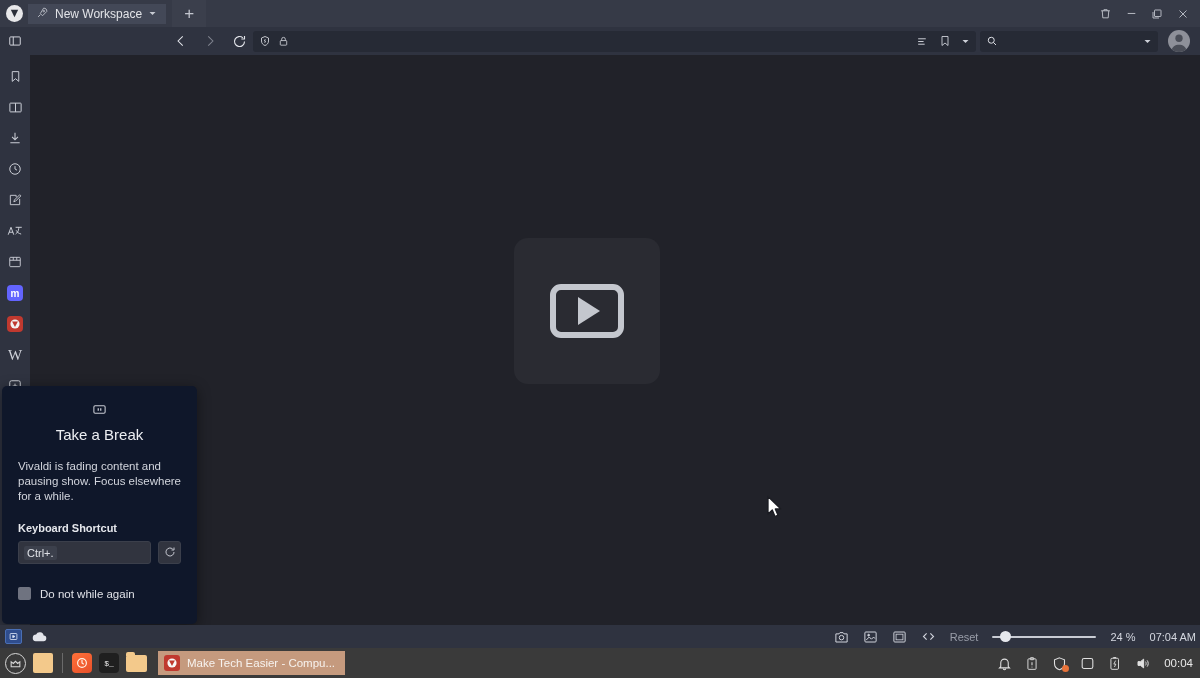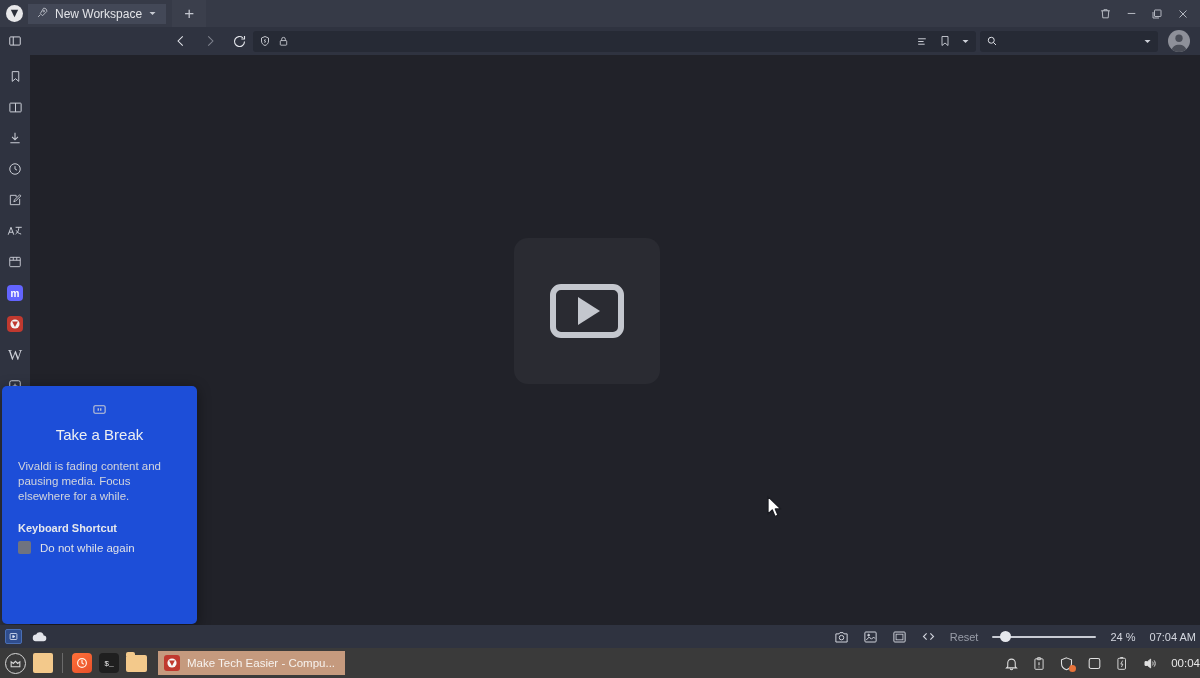--- a/index.html
+++ b/index.html
@@ -99,21 +99,21 @@
   .play-tri {
     width: 0; height: 0; margin-left: 4px;
     border-left: 22px solid #c4c7ce;
     border-top: 14px solid transparent; border-bottom: 14px solid transparent;
   }
   .cursor { position: absolute; left: 736px; top: 440px; }
 
   
   .popup {
     position: absolute; left: 2px; top: 386px; width: 195px; height: 238px;
-    background: #1d4ed8; border-radius: 5px;
+    background: #0f172a; border-radius: 5px;
     box-shadow: 0 3px 14px rgba(0,0,0,.45);
     padding: 16px 16px 0 16px; color: #dfe1e7;
   }
   .popup-icon { display: flex; justify-content: center; margin-bottom: 9px; color: #c9ccd4; }
   .popup-title { text-align: center; font-size: 15px; font-weight: 400; color: #eceef2; margin-bottom: 16px; }
   .popup-body { font-size: 11.5px; line-height: 15px; color: #d2d5dd; margin-bottom: 18px; }
   .popup-label { font-size: 11px; font-weight: bold; color: #e6e8ed; margin-bottom: 7px; }
   .shortcut-row { display: flex; align-items: center; gap: 7px; margin-bottom: 23px; }
   .shortcut-input {
     flex: 1; height: 23px; background: #31343f; border: 1px solid #3b3f4b; border-radius: 3px;
@@ -166,21 +166,21 @@
   .tb-folder::before { content: ""; position: absolute; left: 0; top: -3px; width: 9px; height: 4px;
     background: #f3c98b; border-radius: 2px 2px 0 0; }
   .tb-window {
     height: 24px; margin-left: 4px; padding: 0 10px 0 6px; background: #c59a7e;
     display: flex; align-items: center; gap: 7px; max-width: 215px;
   }
   .tb-win-ico { width: 16px; height: 16px; border-radius: 3px; background: #c0392f;
     display: flex; align-items: center; justify-content: center; }
   .tb-win-title { font-size: 11.5px; color: #f7f3ef; white-space: nowrap; overflow: hidden;
     text-overflow: ellipsis; }
-  .tray { margin-left: auto; display: flex; align-items: center; gap: 13px; color: #e0e0e0; }
+  .tray { margin-left: auto; display: flex; align-items: center; gap: 13px; padding-right: 7px; color: #e0e0e0; }
   .tray-clock { font-size: 11.5px; color: #e8e8e8; }
   .tray-ico { position: relative; display: flex; align-items: center; }
   .tray-dot { position: absolute; right: -2px; bottom: -1px; width: 7px; height: 7px;
     border-radius: 50%; background: #e8733a; }
 </style>
 </head>
 <body>
 
 <div id="app">
 
@@ -392,22 +392,35 @@
   </div>
 
   <div class="popup">
     <div class="popup-icon">
       <svg width="15" height="15" viewBox="0 0 24 24" fill="none" stroke="#c9ccd4" stroke-width="1.7">
         <rect x="3" y="6" width="18" height="12" rx="2"></rect>
         <path d="M10 10v4M14 10v4" stroke-width="2"></path>
       </svg>
     </div>
     <div class="popup-title">Take a Break</div>
-    <div class="popup-body">Vivaldi is fading content and pausing media. Focus elsewhere for a while.</div>
+    <div class="popup-body">Vivaldi is fading content and pausing show. Focus elsewhere for a while.</div>
     <div class="popup-label">Keyboard Shortcut</div>
+    <div class="shortcut-row">
+      <div class="shortcut-input">
+        <span class="shortcut-val">Ctrl+.</span>
+      </div>
+      <div class="shortcut-reset">
+        <span>
+          <svg width="12" height="12" viewBox="0 0 24 24" fill="none" stroke="#cdd0d8" stroke-width="1.9">
+            <path d="M20 12a8 8 0 1 1-2.6-5.9"></path>
+              <path d="M20 3v5h-5"></path>
+          </svg>
+        </span>
+      </div>
+    </div>
     <div class="checkbox-row">
       <div class="checkbox"></div>
       <span class="checkbox-label">Do not while again</span>
     </div>
   </div>
 
   <div class="statusbar">
     <div class="sb-left">
       <div class="sb-vid">
         <svg width="9" height="9" viewBox="0 0 24 24" fill="none" stroke="#dbe3f5" stroke-width="2.2">

